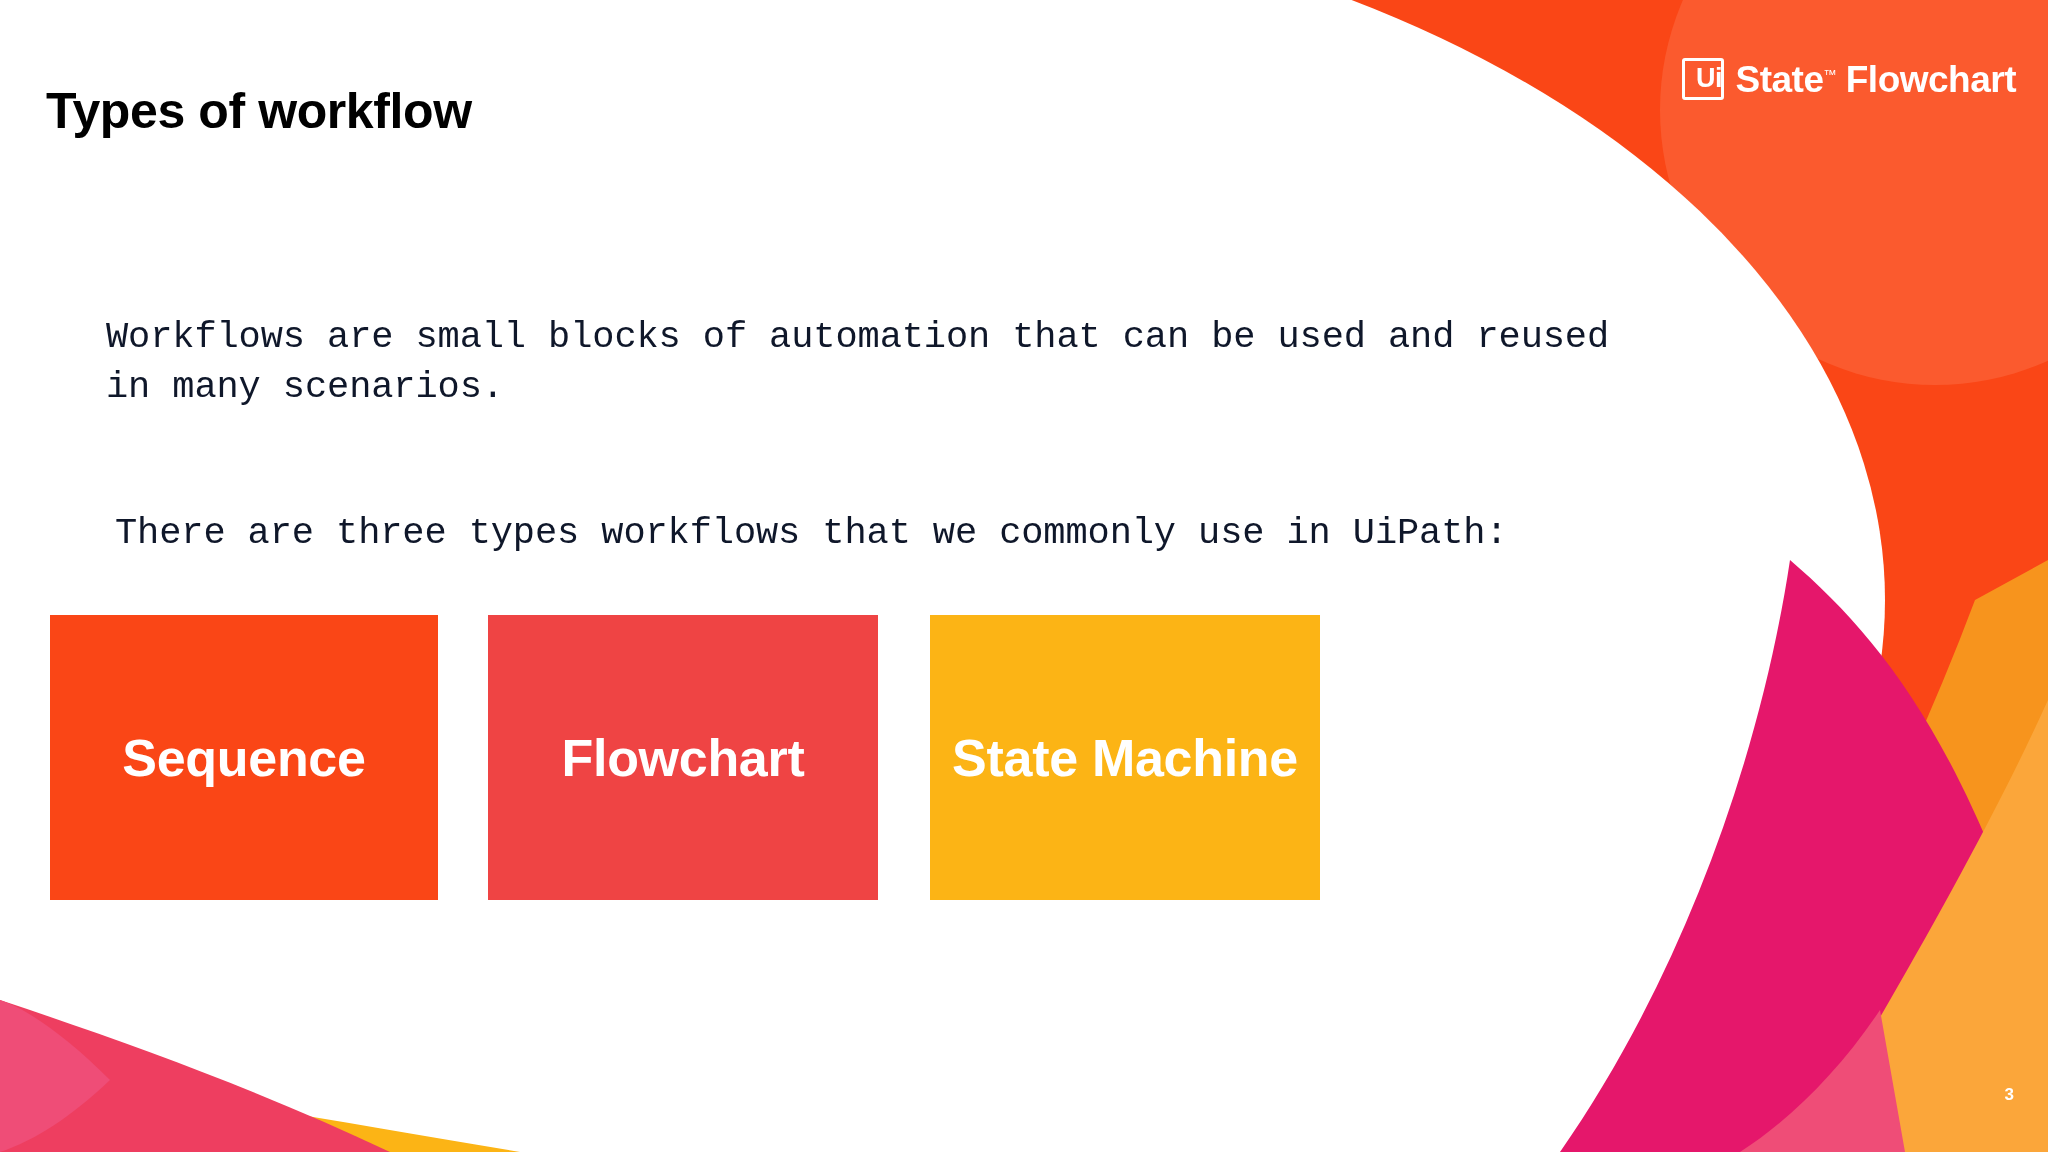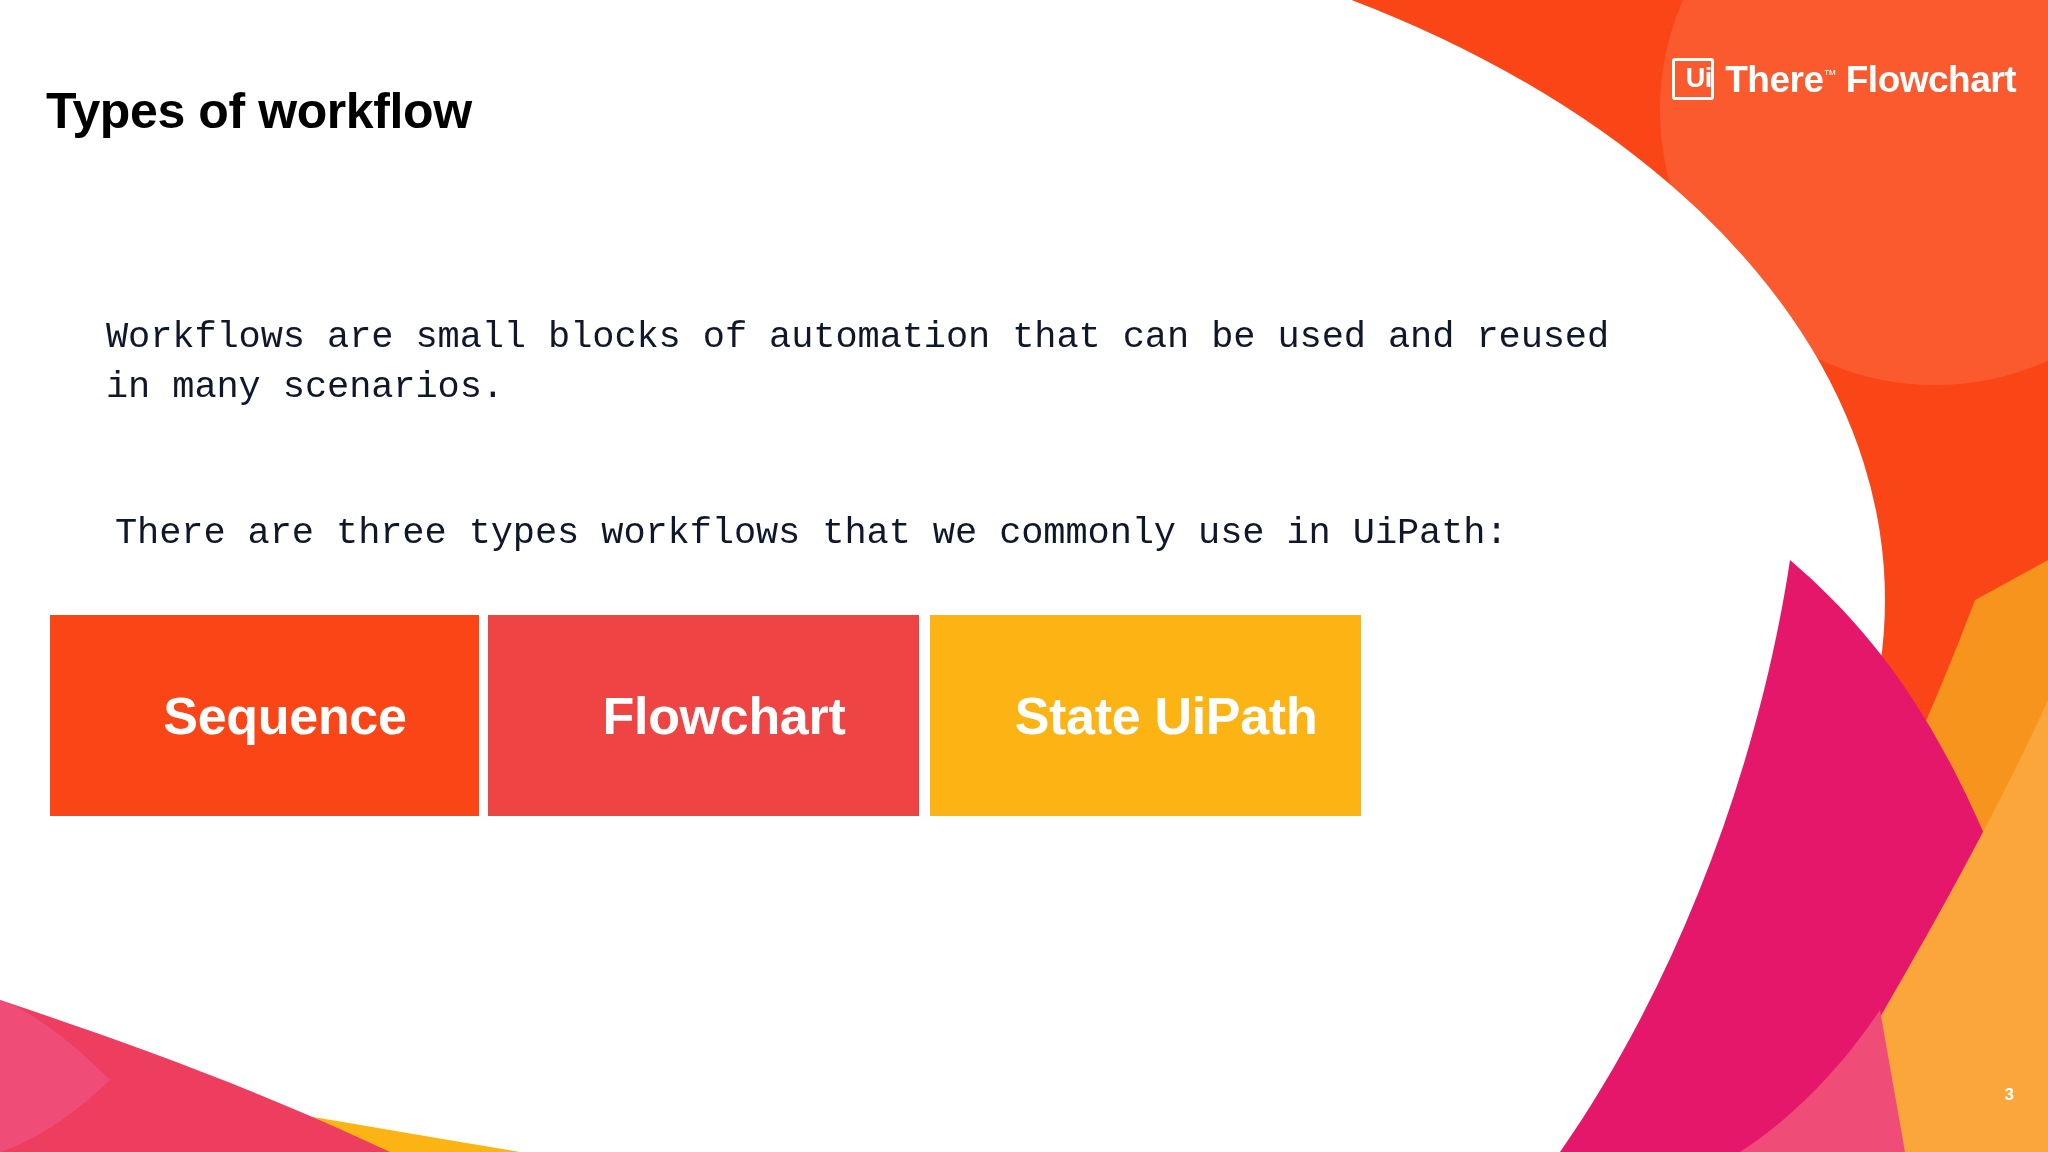--- a/index.html
+++ b/index.html
@@ -117,25 +117,24 @@
   .boxes {
     position: absolute;
     left: 50px;
     top: 615px;
     width: 1270px;
     height: 285px;
   }
   .type-box {
     position: absolute;
     top: 0;
-    height: 201px;
+    height: 285px;
     display: flex;
     align-items: center;
     justify-content: center;
-    padding-left: 41px;
   }
   .type-box .box-label {
     color: #ffffff;
     font-size: 52px;
     font-weight: bold;
     letter-spacing: -0.3px;
     white-space: nowrap;
   }
   .box-0 { left: 0px;    width: 388px; background: #FA4616; }
   .box-1 { left: 438px;  width: 390px; background: #ef4444; }
@@ -191,39 +190,39 @@
   </svg>
 
   <div class="content-layer">
 
     <h1 class="slide-title">Types of workflow</h1>
 
     <div class="logo">
       <span class="logo-mark">
         <span class="logo-mark-text">Ui</span>
       </span>
-      <span class="logo-wordmark"><span>There</span><span class="logo-tm">™</span><span> Flowchart</span></span>
+      <span class="logo-wordmark"><span>State</span><span class="logo-tm">™</span><span> Flowchart</span></span>
     </div>
 
     <p class="body-para para-1">Workflows are small blocks of automation that can be used and reused in many scenarios.</p>
 
     <p class="body-para para-2">There are three types workflows that we commonly use in UiPath:</p>
 
     <div class="boxes">
 
       <div class="type-box box-0">
         <span class="box-label">Sequence</span>
       </div>
 
       <div class="type-box box-1">
         <span class="box-label">Flowchart</span>
       </div>
 
       <div class="type-box box-2">
-        <span class="box-label">State UiPath</span>
+        <span class="box-label">State Machine</span>
       </div>
 
     </div>
 
     <div class="page-number">3</div>
 
   </div>
 </div>
 
 </body></html>

